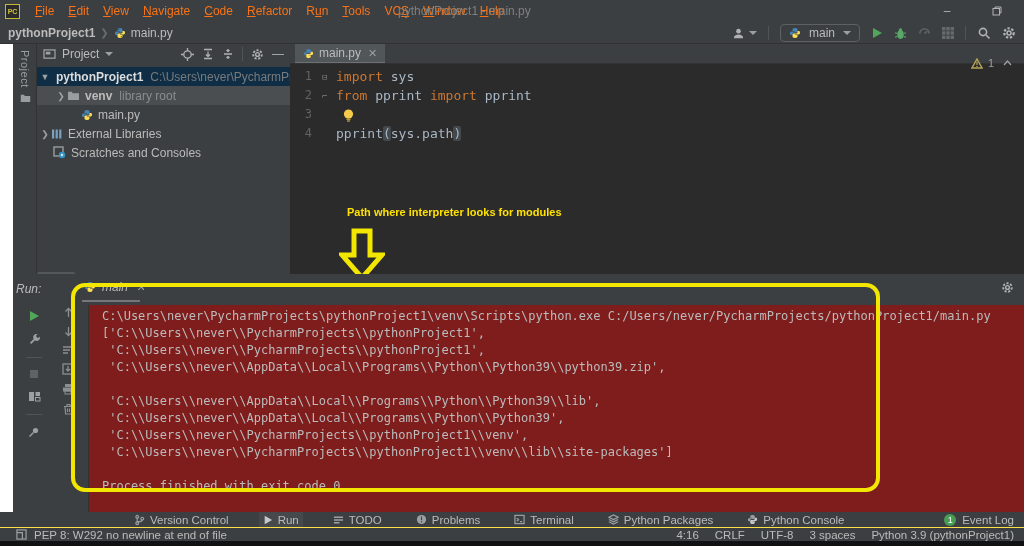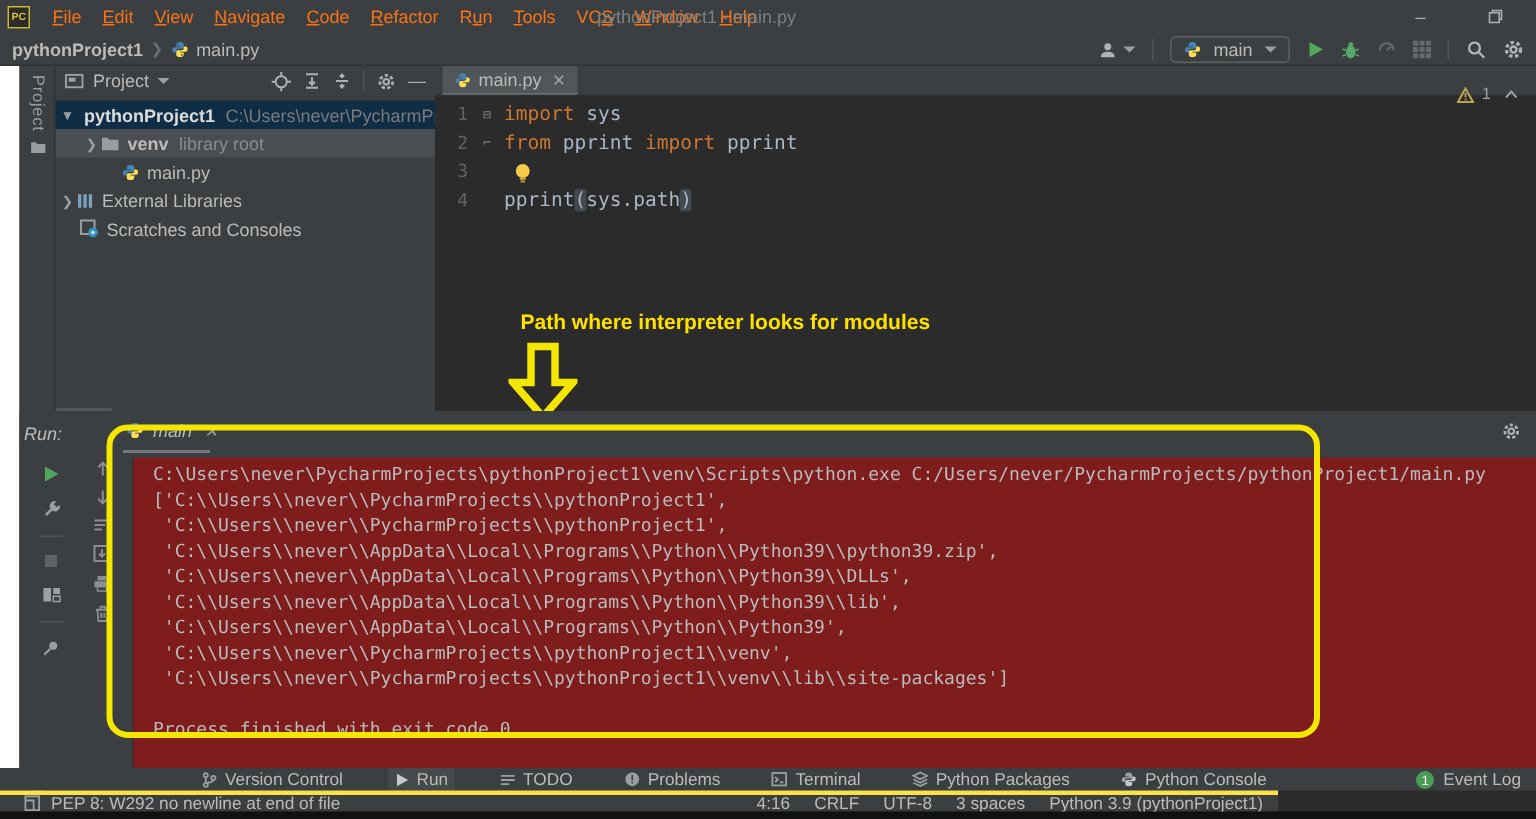--- a/index.html
+++ b/index.html
@@ -56,21 +56,21 @@
   .tab { display:flex; align-items:center; gap:5px; padding:0 8px; background:#515658; border-bottom:1px solid #6e7173; margin-left:5px; }
   .tab-close { color:#9da0a3; font-size:11px; margin-left:2px; }
   .mono { font-family:"DejaVu Sans Mono","Liberation Mono",monospace; }
   .code-area { position:relative; font-size:13px; line-height:19px; }
   .lnum { position:absolute; left:4px; width:18px; text-align:right; color:#606366; font-size:12px; }
   .fold { position:absolute; left:32px; color:#7b7e80; font-size:9px; }
   .codeline { position:absolute; left:46px; white-space:pre; color:#a9b7c6; }
   .kw { color:#cc7832; }
   .brace-hl { background:#43494c; border-radius:2px; }
   .inspections { position:absolute; right:12px; top:13px; display:flex; align-items:center; gap:5px; color:#9da0a3; font-size:11px; }
-  .annotation { position:absolute; left:57px; top:162px; color:#ffe100; font-weight:bold; font-size:14px; }
+  .annotation { position:absolute; left:57px; top:162px; color:#ffe100; font-weight:bold; font-size:11px; }
 
   
   .run-panel { left:13px; top:274px; width:1011px; height:238px; background:#3c3f41; }
   .run-header { height:28px; position:relative;font-style:italic; }
   .run-label { position:absolute; left:3px; top:8px; }
   .run-tab { position:absolute; left:71px; top:6px; display:flex; align-items:center; gap:6px; }
   .run-tab-underline { position:absolute; left:69px; top:26px; width:58px; height:2px; background:#747678; }
   .run-gear { position:absolute; right:10px; top:7px; }
   .run-body { position:absolute; left:0; top:28px; right:0; bottom:0; }
   .console { position:absolute; left:75px; top:3px; right:0; bottom:0; background:#7f1d1d; border-left:1px solid #323232; }
@@ -84,21 +84,21 @@
   .scroll-thumb { left:37px; top:272px; width:38px; height:5px; background:#55585a; border-radius:2px; }
 
   
   .bottom-bar { left:0; top:512px; width:1024px; height:15px; background:#3c3f41; display:flex; align-items:center; font-size:11.5px; }
   .bb-item { display:flex; align-items:center; gap:5px; margin-right:26px; color:#bbbbbb; height:15px; padding:0 4px; }
   .bb-item.active { background:#46494b; }
   .bb-right { margin-left:auto; margin-right:10px; display:flex; align-items:center; gap:6px; }
   .badge { width:12px; height:12px; border-radius:50%; background:#499c54; color:#fff; font-size:9px; display:flex; align-items:center; justify-content:center; }
 
   
-  .statusbar { left:0; top:527px; width:852px; height:14px; background:#3c3f41; border-top:3px solid #fde047; display:flex; align-items:center; font-size:11.5px; }
+  .statusbar { left:0; top:527px; width:1024px; height:14px; background:#3c3f41; border-top:1px solid #fde047; display:flex; align-items:center; font-size:11.5px; }
   .sb-right { margin-left:auto; margin-right:10px; display:flex; gap:16px; }
   .black-strip { left:0; top:541px; width:1024px; height:5px; background:#101113; }
 
   .dim { opacity:.45; }
   svg { display:block; }
 </style>
 </head>
 <body>
 
 <div class="screen">
@@ -441,21 +441,20 @@
             <svg width="11" height="12" viewBox="0 0 11 12" fill="none" stroke="#8c8f91" stroke-width="1.2">
               <path d="M2 3.5h7l-.6 7.5H2.6zM1 3.5h9M4 3V1.5h3V3M4.5 5.5v3.5M6.5 5.5v3.5"></path>
             </svg>
           </span>
       </div>
       <div class="console">
         <div class="cline" style="top:4px">C:\Users\never\PycharmProjects\pythonProject1\venv\Scripts\python.exe C:/Users/never/PycharmProjects/pythonProject1/main.py</div>
         <div class="cline" style="top:21px">['C:\\Users\\never\\PycharmProjects\\pythonProject1',</div>
         <div class="cline" style="top:38px"> 'C:\\Users\\never\\PycharmProjects\\pythonProject1',</div>
         <div class="cline" style="top:55px"> 'C:\\Users\\never\\AppData\\Local\\Programs\\Python\\Python39\\python39.zip',</div>
-        <div class="cline" style="top:72px"> 'C:\\Users\\never\\AppData\\Local\\Programs\\Python\\Python39\\DLLs',</div>
         <div class="cline" style="top:89px"> 'C:\\Users\\never\\AppData\\Local\\Programs\\Python\\Python39\\lib',</div>
         <div class="cline" style="top:106px"> 'C:\\Users\\never\\AppData\\Local\\Programs\\Python\\Python39',</div>
         <div class="cline" style="top:123px"> 'C:\\Users\\never\\PycharmProjects\\pythonProject1\\venv',</div>
         <div class="cline" style="top:140px"> 'C:\\Users\\never\\PycharmProjects\\pythonProject1\\venv\\lib\\site-packages']</div>
         <div class="cline" style="top:157px"></div>
         <div class="cline" style="top:174px">Process finished with exit code 0</div>
       </div>
     </div>
   </div>
 

